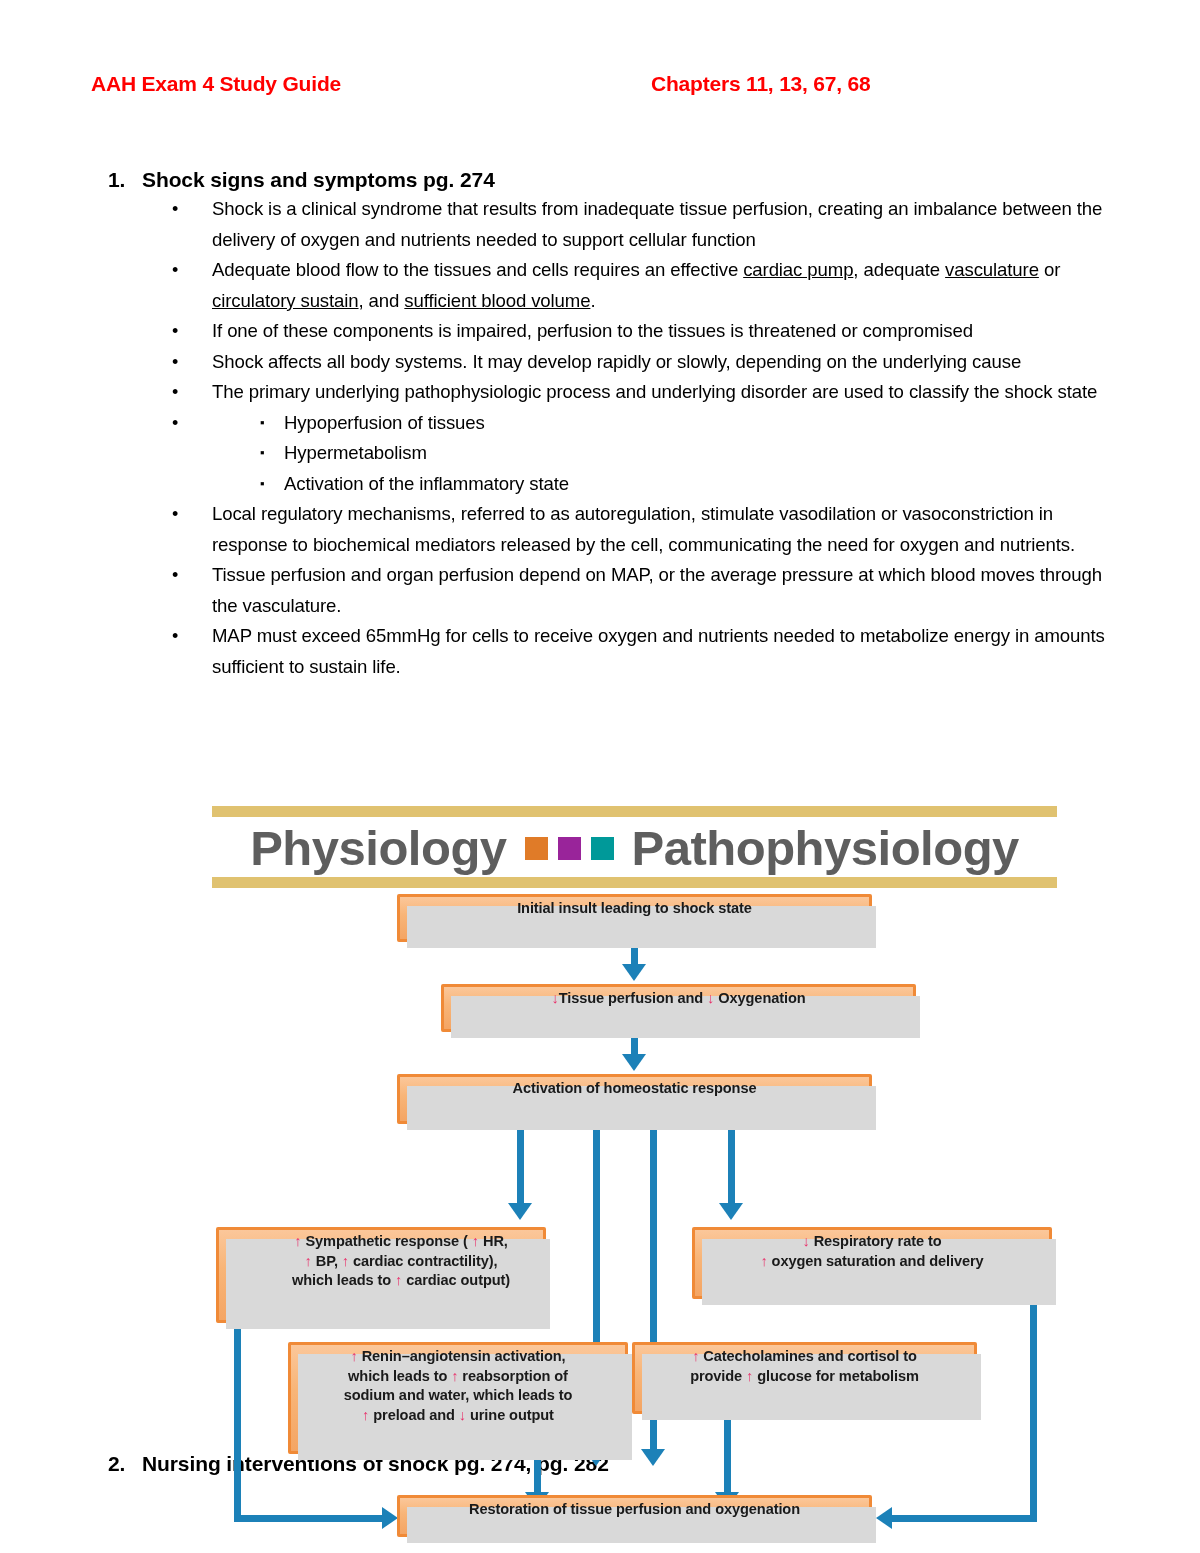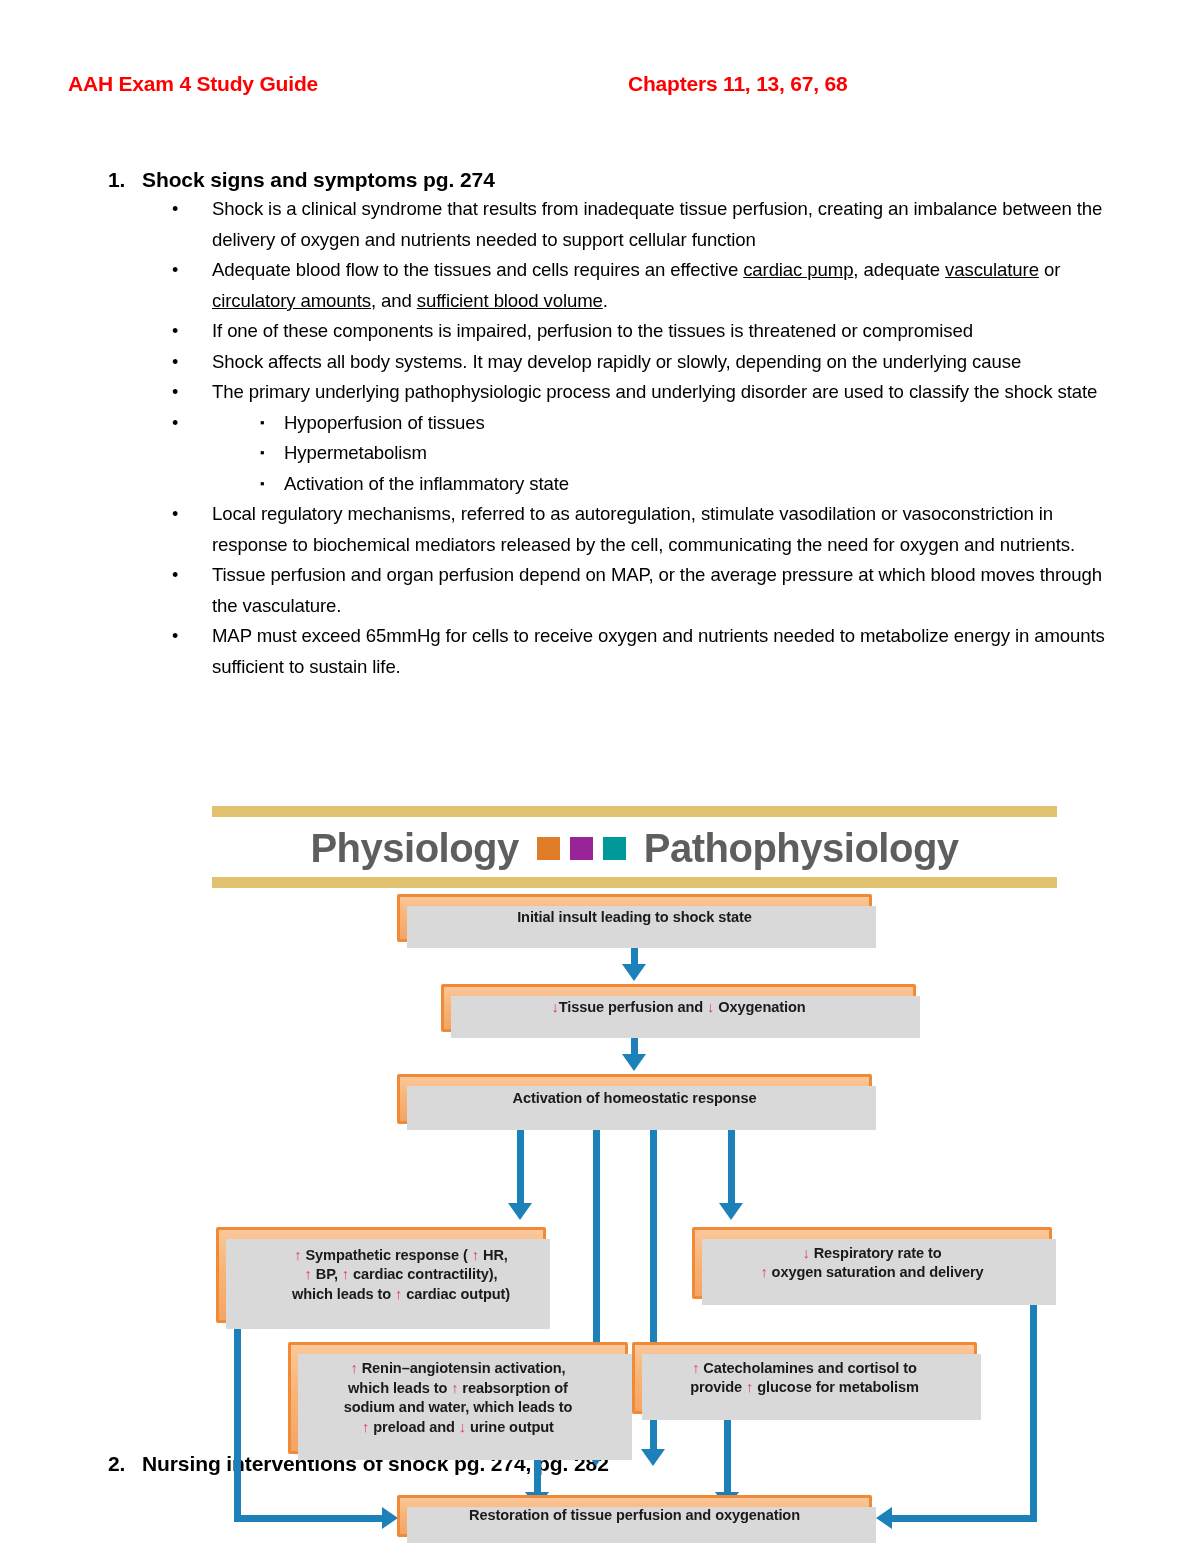--- a/index.html
+++ b/index.html
@@ -22,21 +22,21 @@
     top: 72px;
     left: 68px;
     width: 1064px;
     display: flex;
     justify-content: flex-start;
     font-weight: bold;
     font-size: 21px;
     color: #FF0000;
     letter-spacing: -0.2px;
   }
-  .doc-header .left { width: 560px; }
+  .doc-header .left { width: 560px; margin-left: 23px; }
   .doc-header .right { }
 
   
   .content {
     position: absolute;
     top: 168px;
     left: 0;
     width: 1200px;
   }
   .num-heading {
@@ -122,21 +122,21 @@
     left: 0;
     top: 14px;
     width: 845px;
     height: 56px;
     display: flex;
     align-items: center;
     justify-content: center;
     gap: 0px;
   }
   .banner .word {
-    font-size: 40px;
+    font-size: 49px;
     font-weight: bold;
     color: #5E5E5E;
     letter-spacing: -0.5px;
   }
   .banner .squares {
     display: flex;
     gap: 10px;
     margin: 0 18px;
     align-items: center;
   }
@@ -153,21 +153,20 @@
     width: 845px;
     height: 554px;
   }
   .fbox {
     position: absolute;
     box-sizing: border-box;
     background: linear-gradient(180deg, #FBC79A 0%, #F8B578 42%, #F4A564 100%);
     border: 3px solid #F08A37;
     border-radius: 2px;
     display: flex;
-    align-items: center;
     justify-content: center;
     text-align: center;
     font-size: 14.6px;
     font-weight: bold;
     color: #1a1a1a;
     line-height: 19.5px;
     letter-spacing: -0.1px;
     z-index: 3;
   }
   .fbox::after {
@@ -243,21 +242,21 @@
 
   <ul class="lvl1">
 
     <li>
       <span class="bullet">•</span>
       <span>Shock is a clinical syndrome that results from inadequate tissue perfusion, creating an imbalance between the delivery of oxygen and nutrients needed to support cellular function</span>
     </li>
 
     <li>
       <span class="bullet">•</span>
-      <span>Adequate blood flow to the tissues and cells requires an effective </span><span class="u">cardiac pump</span><span>, adequate </span><span class="u">vasculature</span><span> or </span><span class="u">circulatory amounts</span><span>, and </span><span class="u">sufficient blood volume</span><span>.</span>
+      <span>Adequate blood flow to the tissues and cells requires an effective </span><span class="u">cardiac pump</span><span>, adequate </span><span class="u">vasculature</span><span> or </span><span class="u">circulatory sustain</span><span>, and </span><span class="u">sufficient blood volume</span><span>.</span>
     </li>
 
     <li>
       <span class="bullet">•</span>
       <span>If one of these components is impaired, perfusion to the tissues is threatened or compromised</span>
     </li>
 
     <li>
       <span class="bullet">•</span>
       <span>Shock affects all body systems. It may develop rapidly or slowly, depending on the underlying cause</span>

